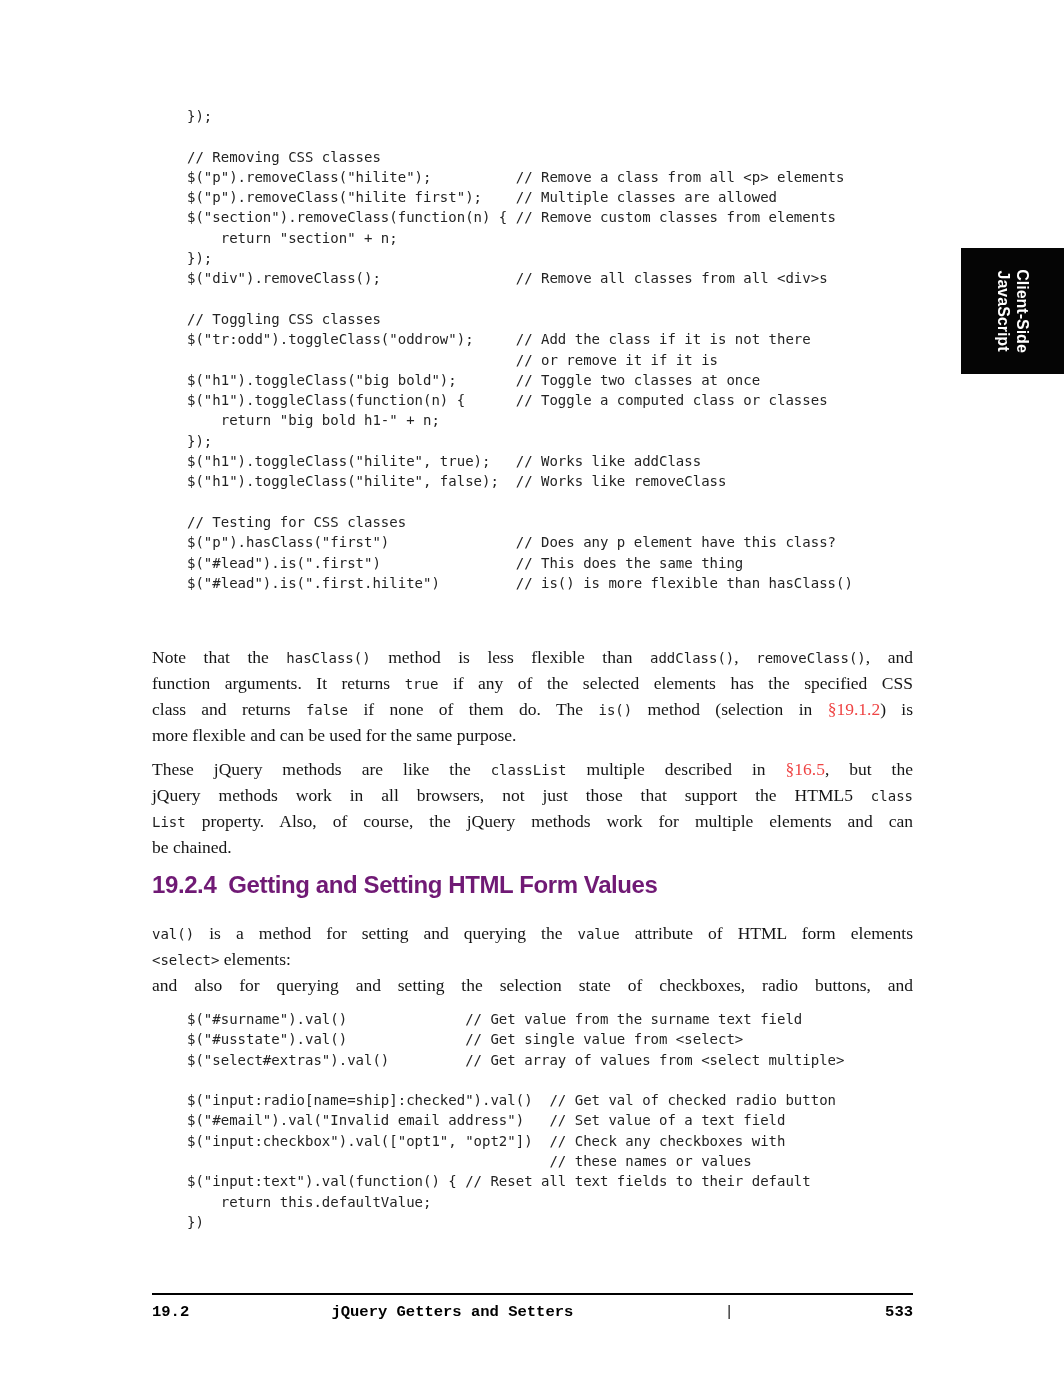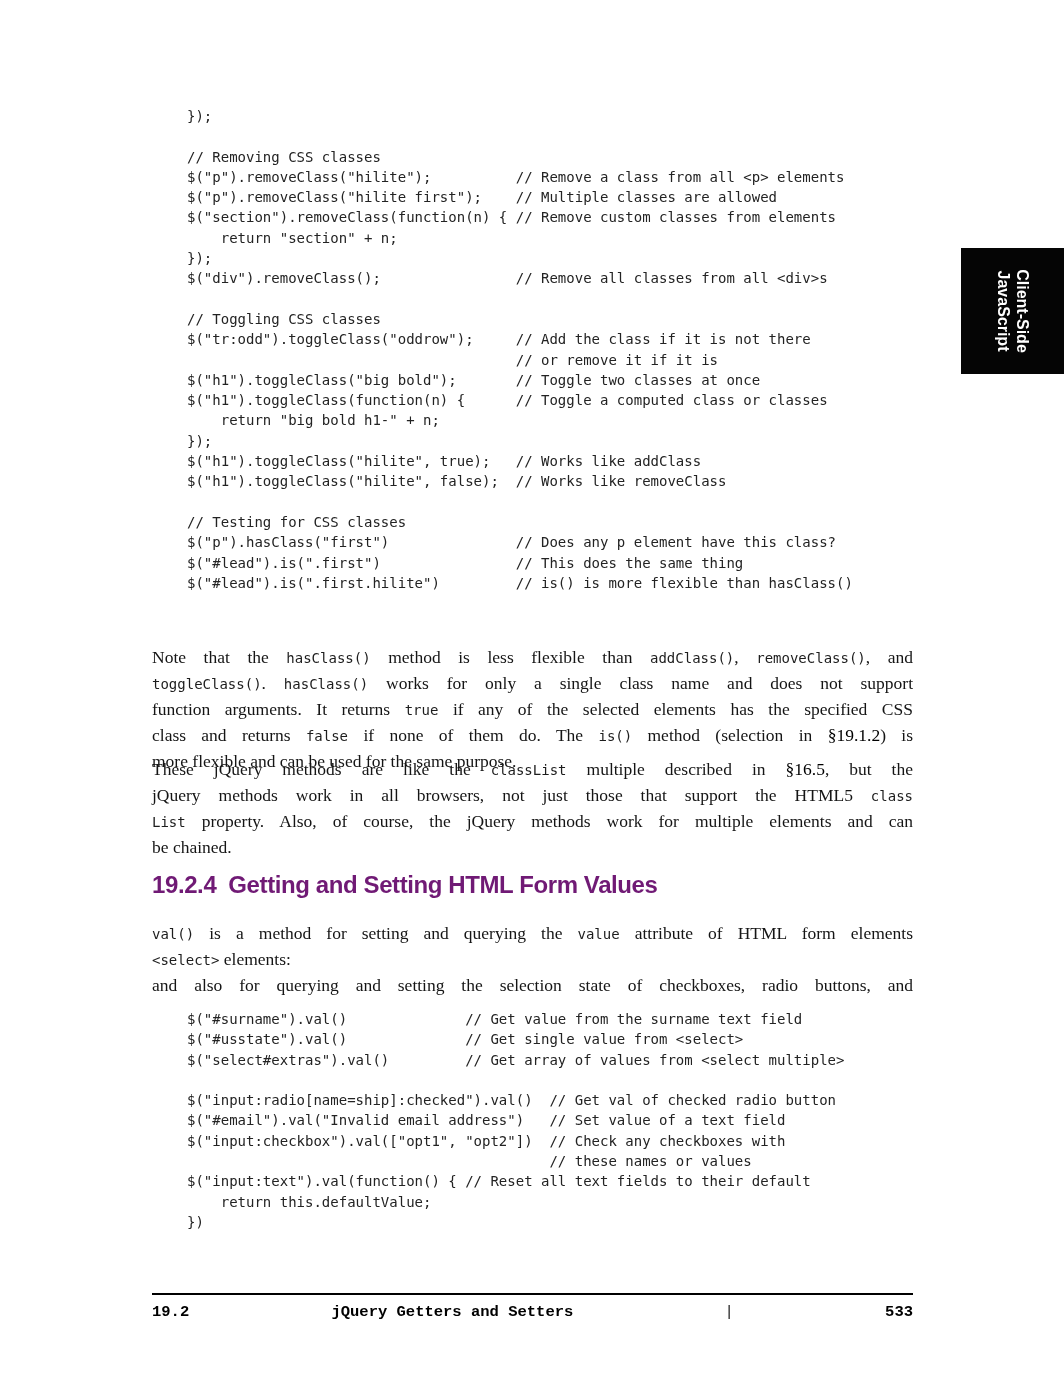--- a/index.html
+++ b/index.html
@@ -44,21 +44,21 @@
   .text-line.final {
     text-align-last: left;
   }
   .text-line .mono, .text-line .serif { white-space: pre; }
   .mono {
     font-family: "DejaVu Sans Mono", monospace;
     font-size: 14px;
     color: #1d1d1d;
   }
   a.xref {
-    color: #000000;
+    color: #ef4444;
     text-decoration: none;
   }
   #section-heading {
     position: absolute;
     left: 152px;
     top: 871px;
     display: flex;
     align-items: baseline;
     gap: 12px;
     font-family: "Liberation Sans", sans-serif;
@@ -141,21 +141,20 @@
 $("h1").toggleClass("hilite", true);   // Works like addClass
 $("h1").toggleClass("hilite", false);  // Works like removeClass
 
 // Testing for CSS classes
 $("p").hasClass("first")               // Does any p element have this class?
 $("#lead").is(".first")                // This does the same thing
 $("#lead").is(".first.hilite")         // is() is more flexible than hasClass()</pre>
 
   <div id="paragraph-1" class="paragraph">
     <div class="text-line"><span class="serif">Note that the </span><span class="mono">hasClass()</span><span class="serif"> method is less flexible than </span><span class="mono">addClass()</span><span class="serif">, </span><span class="mono">removeClass()</span><span class="serif">, and</span></div>
-    <div class="text-line"><span class="mono">toggleClass()</span><span class="serif">. </span><span class="mono">hasClass()</span><span class="serif"> works for only a single class name and does not support</span></div>
     <div class="text-line"><span class="serif">function arguments. It returns </span><span class="mono">true</span><span class="serif"> if any of the selected elements has the specified CSS</span></div>
     <div class="text-line"><span class="serif">class and returns </span><span class="mono">false</span><span class="serif"> if none of them do. The </span><span class="mono">is()</span><span class="serif"> method (selection in </span><a href="#" class="xref">§19.1.2</a><span class="serif">) is</span></div>
     <div class="text-line final"><span class="serif">more flexible and can be used for the same purpose.</span></div>
   </div>
 
   <div id="paragraph-2" class="paragraph">
     <div class="text-line"><span class="serif">These jQuery methods are like the </span><span class="mono">classList</span><span class="serif"> multiple described in </span><a href="#" class="xref">§16.5</a><span class="serif">, but the</span></div>
     <div class="text-line"><span class="serif">jQuery methods work in all browsers, not just those that support the HTML5 </span><span class="mono">class</span></div>
     <div class="text-line"><span class="mono">List</span><span class="serif"> property. Also, of course, the jQuery methods work for multiple elements and can</span></div>
     <div class="text-line final"><span class="serif">be chained.</span></div>

